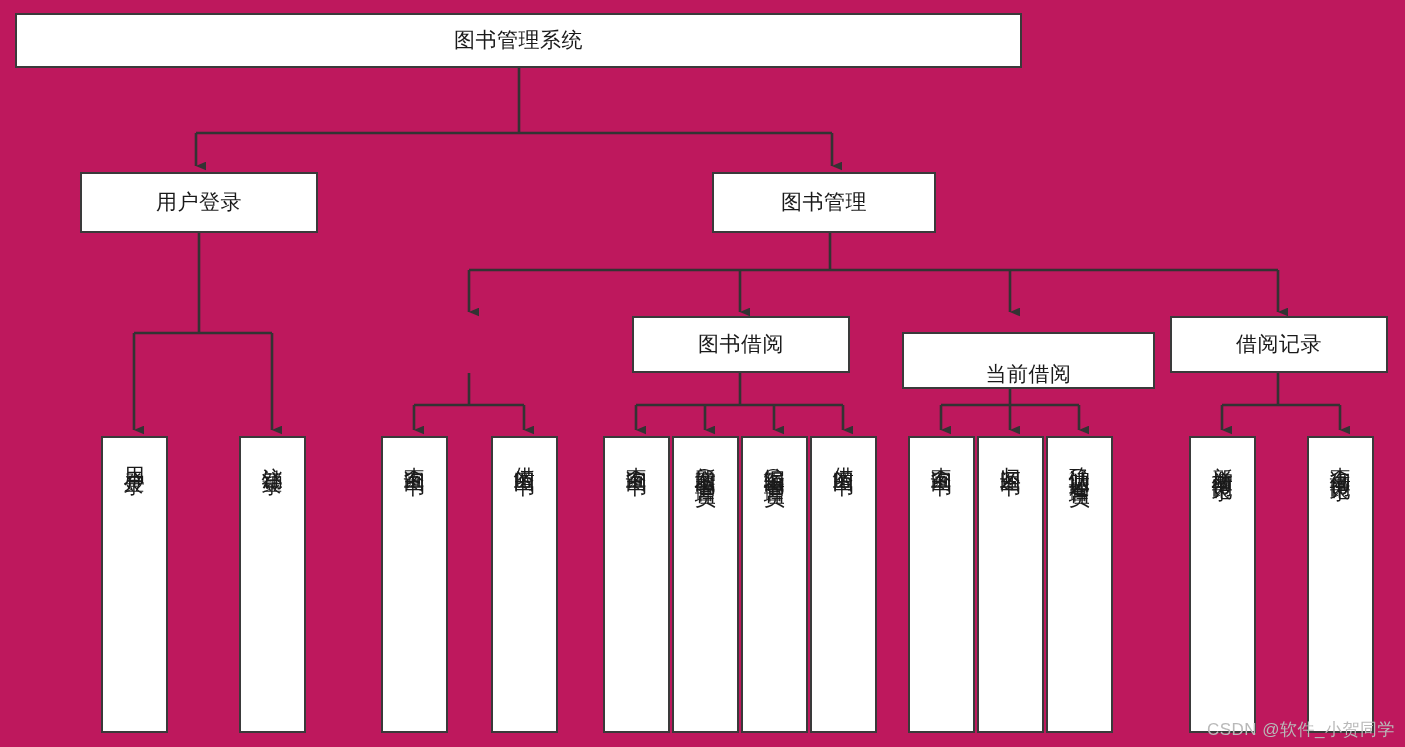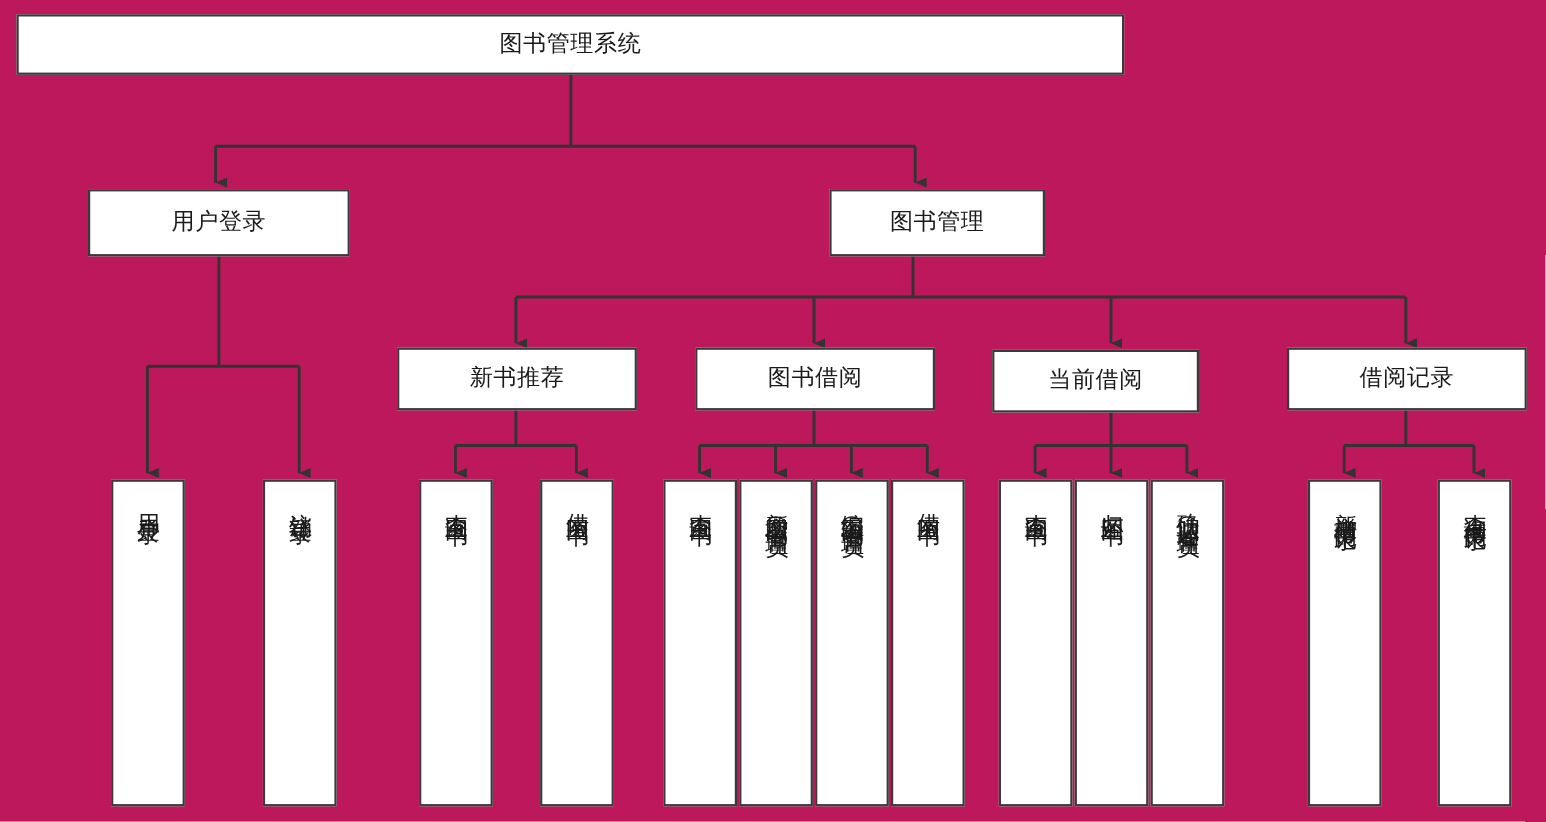--- a/index.html
+++ b/index.html
@@ -128,31 +128,28 @@
     </g>
   </svg>
 
   <div class="node horiz root" style="left:15px; top:13px; width:1007px; height:55px;">
     <span class="label">图书管理系统</span>
   </div>
 
   <div class="node horiz" style="left:80px; top:172px; width:238px; height:61px;">
     <span class="label">用户登录</span>
   </div>
-  <div class="node horiz" style="left:712px; top:172px; width:196px; height:61px;margin-left:42px;">
+  <div class="node horiz" style="left:712px; top:172px; width:224px; height:61px;">
     <span class="label">图书管理</span>
   </div>
 
-  <div class="node horiz" style="left:361px; top:316px; width:218px; height:57px;">
-    <span class="label">新书推荐</span>
-  </div>
   <div class="node horiz" style="left:632px; top:316px; width:218px; height:57px;align-items:center;">
     <span class="label">图书借阅</span>
   </div>
-  <div class="node horiz" style="left:902px; top:318px; width:188px; height:57px;">
+  <div class="node horiz" style="left:902px; top:332px; width:253px; height:57px;align-items:flex-end;">
     <span class="label">当前借阅</span>
   </div>
   <div class="node horiz" style="left:1170px; top:316px; width:218px; height:57px;">
     <span class="label">借阅记录</span>
   </div>
 
   <div class="node vert" style="left:101px; top:436px; width:67px; height:297px;">
     <span class="label">用户登录</span>
   </div>
   <div class="node vert" style="left:239px; top:436px; width:67px; height:297px;">
@@ -189,14 +186,15 @@
     <span class="label">确认归还（管理员）</span>
   </div>
 
   <div class="node vert" style="left:1189px; top:436px; width:67px; height:297px;">
     <span class="label">新增借阅记录</span>
   </div>
   <div class="node vert" style="left:1307px; top:436px; width:67px; height:297px;">
     <span class="label">查询借阅记录</span>
   </div>
 
+  <div class="watermark">CSDN @软件_小贺同学</div>
 
 </div>
 
 </body></html>

